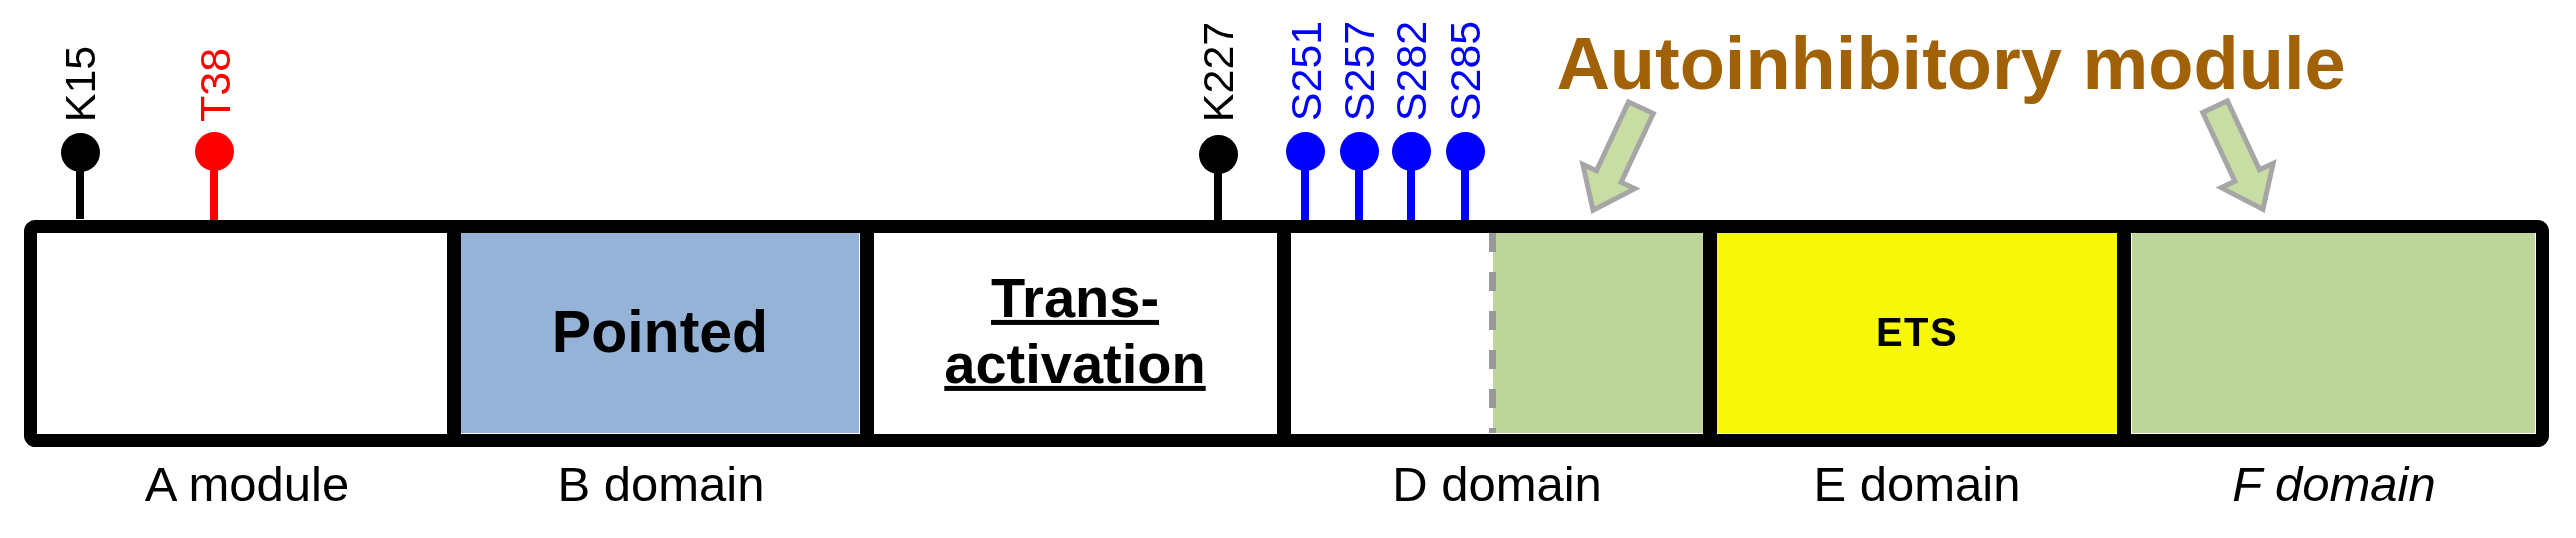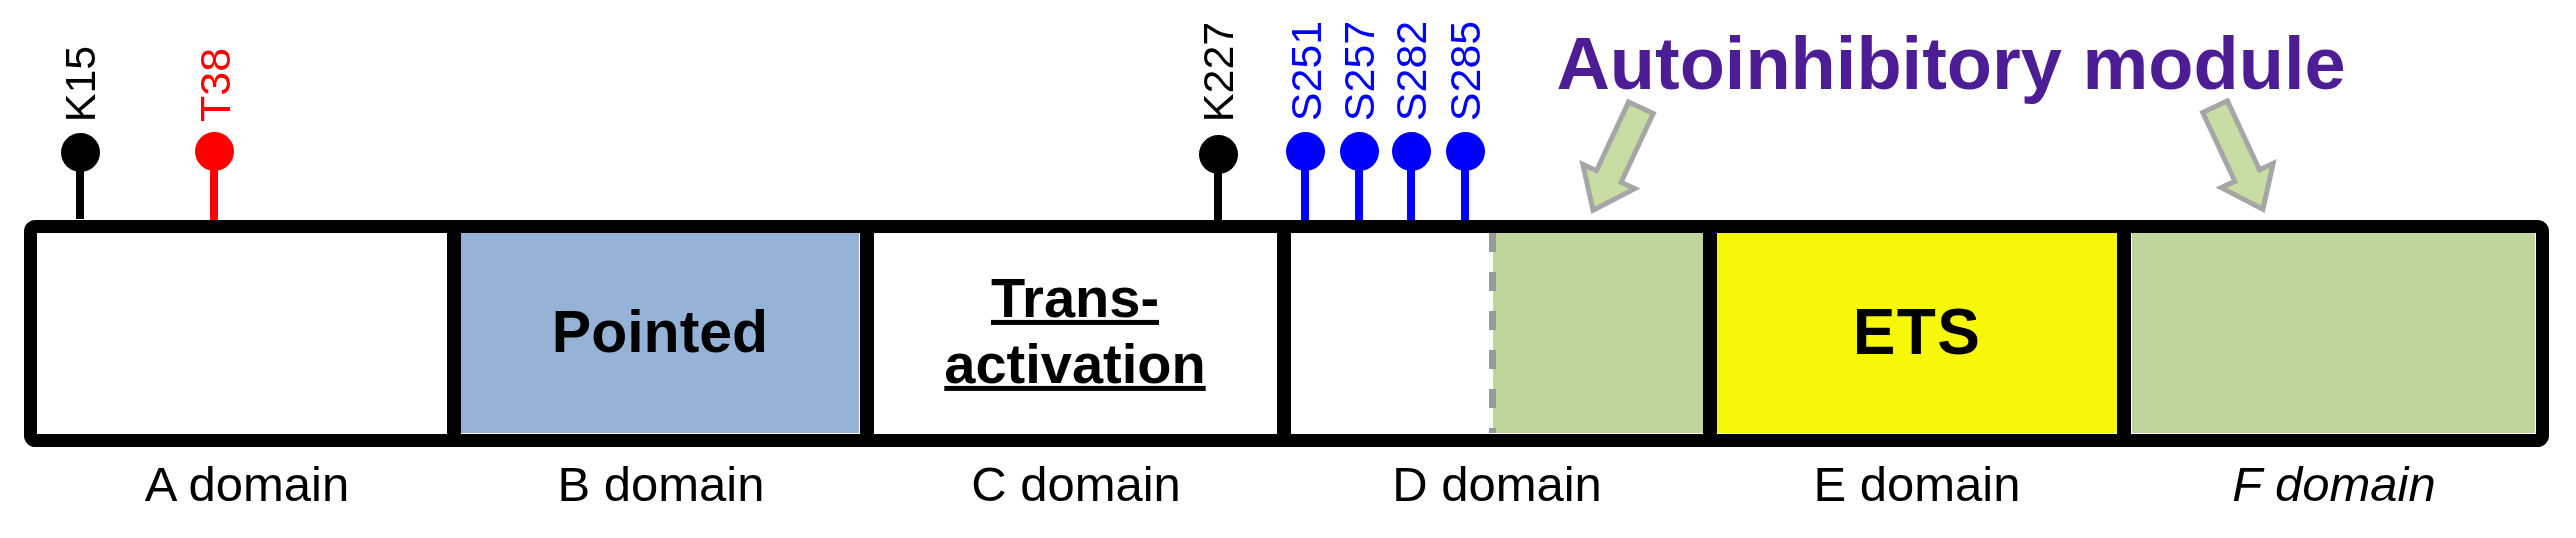--- a/index.html
+++ b/index.html
@@ -31,21 +31,21 @@
     position:absolute;left:1489px;top:233px;width:7.2px;height:200px;
     background:repeating-linear-gradient(to bottom,#999999 0 18.6px,transparent 18.6px 39px);
   }
   
   .boxtext{
     position:absolute;transform:translate(-50%,-50%);
     font-weight:bold;color:#000000;white-space:nowrap;text-align:center;
   }
   .boxtext-pointed{left:660px;top:332px;font-size:59px;}
   .boxtext-transact{left:1075px;top:331px;font-size:56px;line-height:1.18;text-decoration:underline;}
-  .boxtext-ets{left:1917px;top:332px;font-size:64px;letter-spacing:1.4px;}
+  .boxtext-ets{left:1917px;top:332px;font-size:40px;letter-spacing:1.4px;}
   
   .domlabel{
     position:absolute;top:484px;transform:translate(-50%,-50%);
     font-size:49px;color:#000000;white-space:nowrap;
   }
   .dl-a{left:247px;} .dl-b{left:661px;} .dl-c{left:1076px;}
   .dl-d{left:1497px;} .dl-e{left:1917px;} .dl-f{left:2334px;font-style:italic;}
   
   .stem{position:absolute;width:7.9px;}
   .dot{position:absolute;width:39px;height:39px;border-radius:50%;}
@@ -53,21 +53,21 @@
     position:absolute;transform:translate(-50%,-50%) rotate(-90deg);
     font-size:43px;white-space:nowrap;
   }
   .c-black{background:#000000;color:#000000;}
   .c-red{background:#ff0000;color:#ff0000;}
   .c-blue{background:#0000ff;color:#0000ff;}
   .t-black{color:#000000;} .t-red{color:#ff0000;} .t-blue{color:#0000ff;}
   
   .anno-title{
     position:absolute;left:1951px;top:63px;transform:translate(-50%,-50%);
-    font-size:74px;font-weight:bold;color:#4c1d95;white-space:nowrap;
+    font-size:74px;font-weight:bold;color:#a16207;white-space:nowrap;
   }
   .arrow-svg{position:absolute;width:86px;height:122px;overflow:visible;}
   .arrow-left{left:1574px;top:98px;transform:rotate(25deg);}
   .arrow-right{left:2196px;top:97px;transform:rotate(-25deg);}
 </style>
 </head>
 <body>
 
 <div class="canvas">
 
@@ -117,21 +117,20 @@
   <div class="divider div-ef"></div>
   <div class="dashed-split"></div>
 
   <div class="boxtext boxtext-pointed">Pointed</div>
   <div class="boxtext boxtext-transact">
     <div>Trans-</div>
     <div>activation</div>
   </div>
   <div class="boxtext boxtext-ets">ETS</div>
 
-  <div class="domlabel dl-a">A domain</div>
+  <div class="domlabel dl-a">A module</div>
   <div class="domlabel dl-b">B domain</div>
-  <div class="domlabel dl-c">C domain</div>
   <div class="domlabel dl-d">D domain</div>
   <div class="domlabel dl-e">E domain</div>
   <div class="domlabel dl-f">F domain</div>
 
 </div>
 
 
 </body></html>

